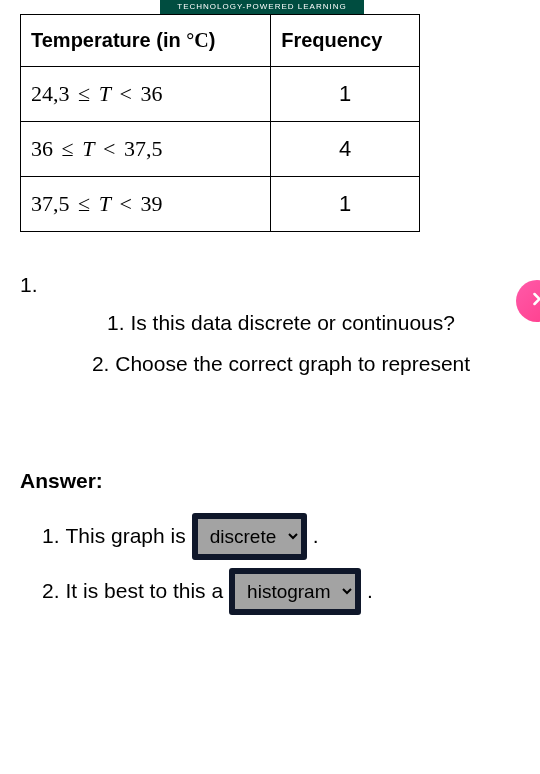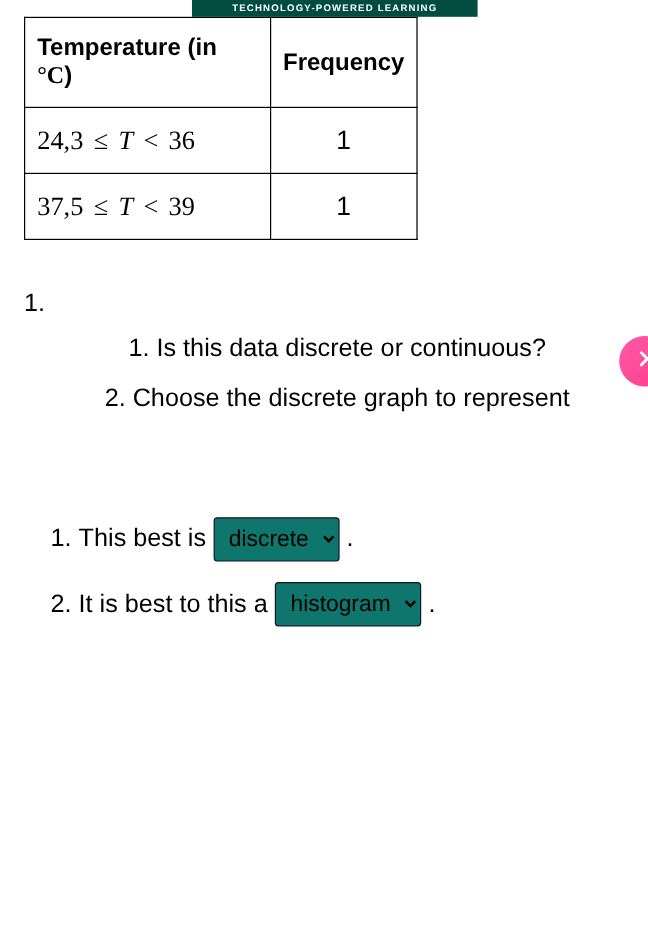--- a/index.html
+++ b/index.html
@@ -12,31 +12,30 @@
       overflow: hidden;
     }
     .header-brand {
       background: #004d40;
       color: #ffffff;
       font-size: 8px;
       letter-spacing: 1px;
       padding: 2px 0 3px 0;
       text-align: center;
       margin: 0 20px 0 20px;
-      width: 238px;
+      width: 204px;
       margin-left: 160px;
-      font-weight: bold;
     }
     .content {
       padding: 0 20px;
     }
     table.freq {
       border-collapse: collapse;
       margin-top: 0;
-      width: 328px;
+      width: 400px;
     }
     table.freq th, table.freq td {
       border: 1.5px solid #000000;
       padding: 14px 10px;
       font-size: 20px;
       text-align: left;
     }
     table.freq th {
       font-weight: bold;
     }
@@ -89,23 +88,23 @@
       margin-left: 22px;
       display: flex;
       align-items: center;
       flex-wrap: wrap;
       gap: 6px;
       margin-bottom: 8px;
     }
     select.answer-select {
       font-size: 19px;
       padding: 6px 8px;
-      border: 1px solid #0f172a;
+      border: 6px solid #0f172a;
       border-radius: 3px;
-      background: #0f766e;
+      background: #a3a3a3;
       font-family: Arial, Helvetica, sans-serif;
     }
     .floating-btn {
       position: absolute;
       right: -18px;
       top: 280px;
       width: 42px;
       height: 42px;
       border-radius: 50%;
       background: linear-gradient(135deg, #ff5aa9, #ff3d8b);
@@ -138,50 +137,61 @@
           <span class="math-num">24,3</span>
           <span class="math-op">≤</span>
           <span class="math-var">T</span>
           <span class="math-op">&lt;</span>
           <span class="math-num">36</span>
         </td>
         <td class="freq-val">1</td>
       </tr>
       <tr>
         <td>
+          <span class="math-num">36</span>
+          <span class="math-op">≤</span>
+          <span class="math-var">T</span>
+          <span class="math-op">&lt;</span>
+          <span class="math-num">37,5</span>
+        </td>
+        <td class="freq-val">4</td>
+      </tr>
+      <tr>
+        <td>
           <span class="math-num">37,5</span>
           <span class="math-op">≤</span>
           <span class="math-var">T</span>
           <span class="math-op">&lt;</span>
           <span class="math-num">39</span>
         </td>
         <td class="freq-val">1</td>
       </tr>
     </tbody>
   </table>
 
   <div class="questions">
     <div class="q-outer">1.</div>
     <div class="q-inner">
       <div class="q-item">
         <span>1.</span>
         <span>Is this data discrete or continuous?</span>
       </div>
       <div class="q-item">
         <span>2.</span>
-        <span>Choose the discrete graph to represent</span><br>
+        <span>Choose the correct graph to represent</span><br>
         &nbsp;&nbsp;&nbsp;&nbsp;
       </div>
     </div>
   </div>
 
   <div class="answer-section">
+    <div class="ans-title">Answer:</div>
     <div class="ans-line">
       <span>1.</span>
-      <span>This best is</span>
+      <span>This graph is</span>
       <select class="answer-select">
         <option>discrete</option>
       </select>
       <span>.</span>
     </div>
     <div class="ans-line">
       <span>2.</span>
       <span>It is best to this a</span>
       <select class="answer-select">
         <option>histogram</option>

